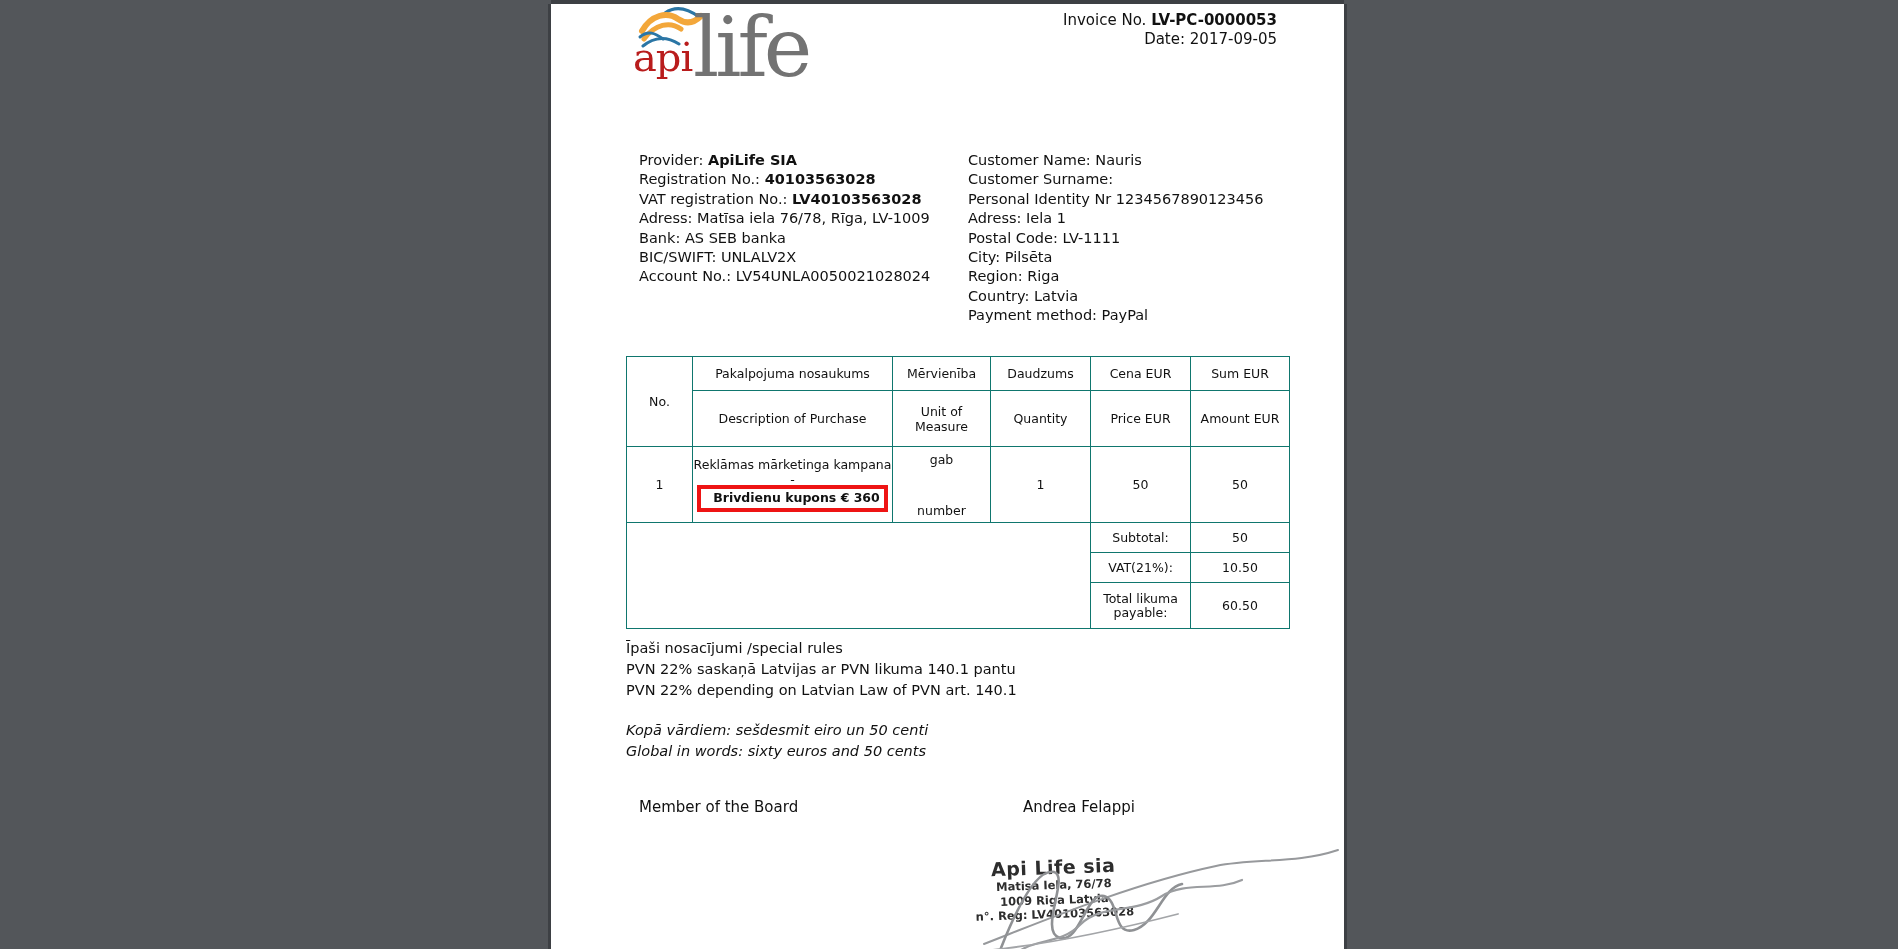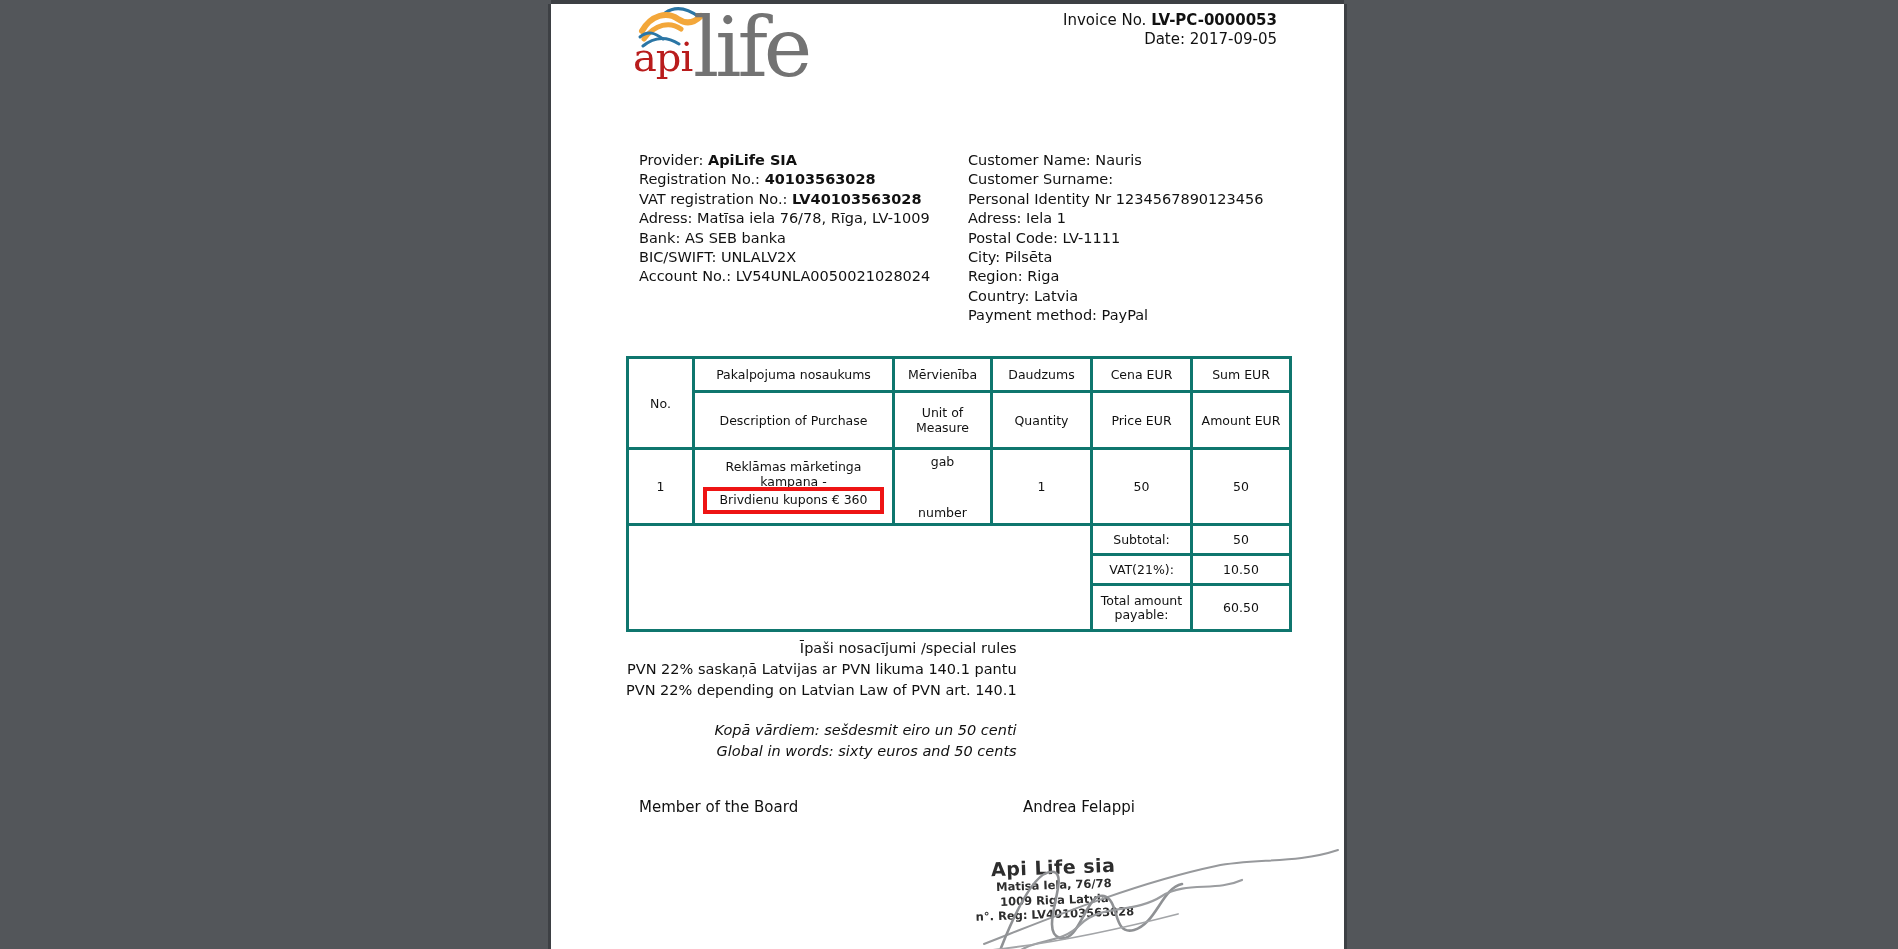--- a/index.html
+++ b/index.html
@@ -42,42 +42,43 @@
   .party.customer { left:417px; }
   .party b { font-weight:bold; }
 
   
   table.items {
     position:absolute; left:75px; top:352px;
     width:663px; border-collapse:collapse; table-layout:fixed;
     font-size:12.5px; color:#111;
   }
   table.items td, table.items th {
-    border:3px solid #0f766e; font-weight:normal;
+    border:1px solid #0f766e; font-weight:normal;
     text-align:center; vertical-align:middle; padding:0;
   }
   tr.hrow1 { height:34px; }
   tr.hrow2 { height:56px; }
   tr.drow  { height:76px; }
   tr.trow1 { height:30px; }
   tr.trow2 { height:30px; }
   tr.trow3 { height:46px; }
   td.desc-cell { vertical-align:top; padding-top:7px; line-height:15px; }
   .redbox {
     display:inline-block;
     border:4px solid #ee1414;
-    padding:1px 12px 3px 12px;
+    padding:1px 4px 3px 12px;
     margin-top:-2px;
+    font-weight:bold;
   }
   td.unit-cell div.u2 { margin-top:36px; }
   td.tlabel { text-align:right; padding-right:10px; line-height:14px; }
   td.blank-cell { border-right:1px solid #c9c9c9; }
 
   
-  .notes { left:75px; top:634px; font-size:14.5px; line-height:21px;text-align:right; }
+  .notes { left:75px; top:634px; font-size:14.5px; line-height:21px; }
   .notes .group2 { margin-top:19px;font-style:italic; }
 
   
   .sig-title { left:88px; top:794px; font-size:15px; }
   .sig-name  { left:472px; top:794px; font-size:15px; }
   .stamp {
     left:408px; top:852px; width:190px;
     text-align:center; color:#2d2d2d;
     transform:rotate(-2deg);
   }
@@ -169,21 +170,21 @@
     <tr class="trow1">
       <td class="blank-cell" colspan="4" rowspan="3"></td>
       <td class="tlabel">Subtotal:</td>
       <td>50</td>
     </tr>
     <tr class="trow2">
       <td class="tlabel">VAT(21%):</td>
       <td>10.50</td>
     </tr>
     <tr class="trow3">
-      <td class="tlabel">Total amount payable:</td>
+      <td class="tlabel">Total likuma payable:</td>
       <td>60.50</td>
     </tr>
   </tbody>
     </table>
 
   <div class="abs notes">
     <div class="group1">
       <div>Īpaši nosacījumi /special rules</div>
       <div>PVN 22% saskaņā Latvijas ar PVN likuma 140.1 pantu</div>
       <div>PVN 22% depending on Latvian Law of PVN art. 140.1</div>

